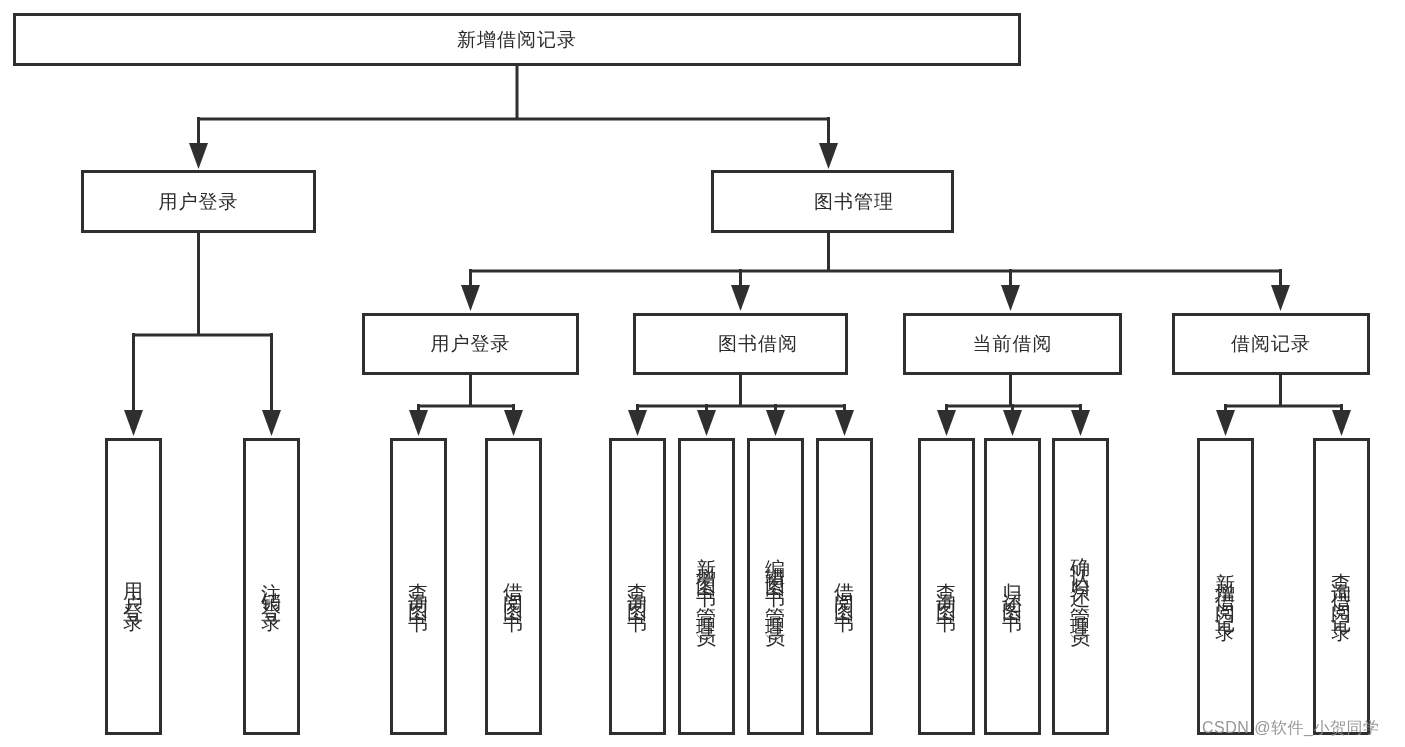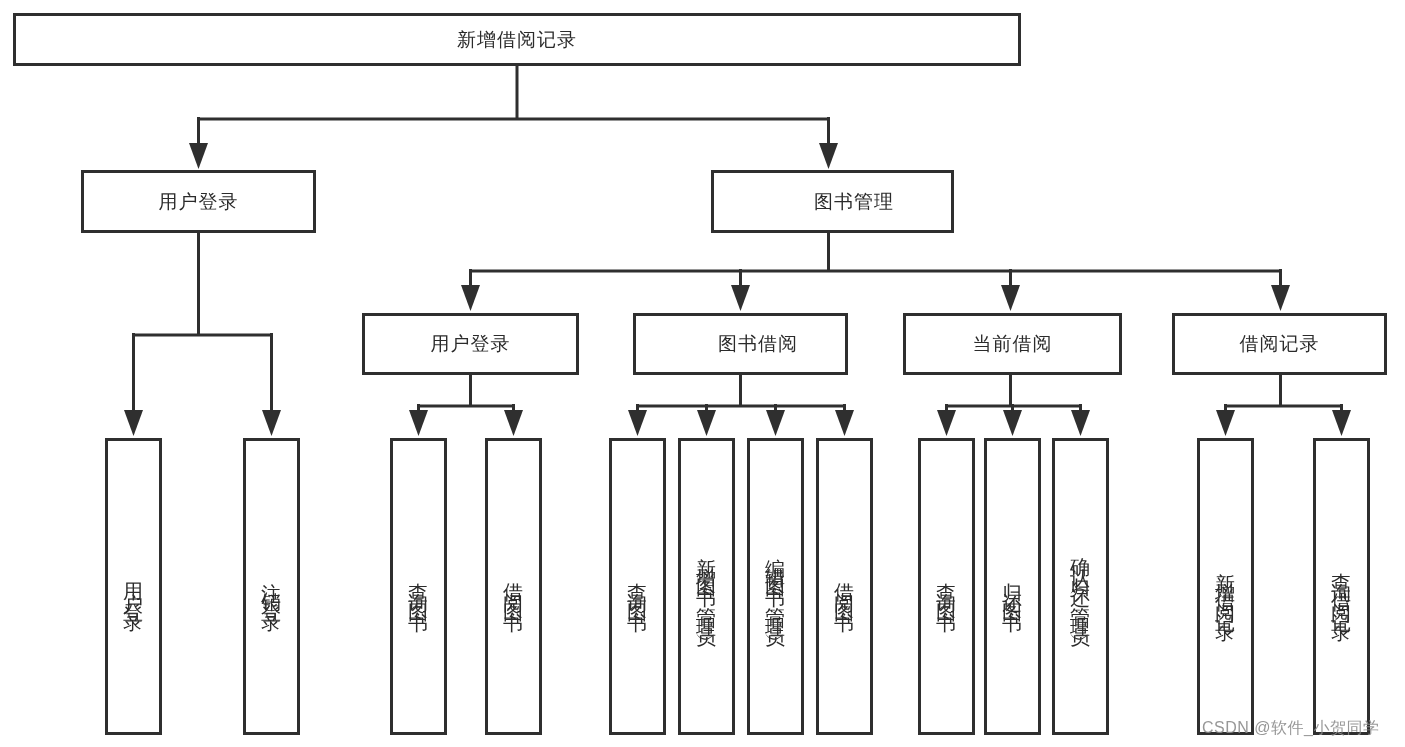--- a/index.html
+++ b/index.html
@@ -36,21 +36,21 @@
   
   .n-root{left:13px;top:13px;width:1008px;height:53px;}
   
   .n-userlogin{left:81px;top:170px;width:235px;height:63px;}
   .n-bookmgmt{left:711px;top:170px;width:243px;height:63px;padding-left:43px;}
   
   .n-l3{top:313px;height:62px;}
   .n-newbook{left:362px;width:217px;}
   .n-bookborrow{left:633px;width:215px;padding-left:35px;}
   .n-currentborrow{left:903px;width:219px;}
-  .n-borrowrec{left:1172px;width:215px;}
+  .n-borrowrec{left:1172px;width:198px;}
   
   .n-l4{top:438px;height:297px;width:57px;}
   .p105{left:105px;}  .p243{left:243px;}
   .p390{left:390px;}  .p485{left:485px;}
   .p609{left:609px;}  .p678{left:678px;}  .p747{left:747px;}  .p816{left:816px;}
   .p918{left:918px;}  .p984{left:984px;}  .p1052{left:1052px;}
   .p1197{left:1197px;}.p1313{left:1313px;}
   
   .watermark{
     position:absolute;left:1202px;top:718px;z-index:3;

